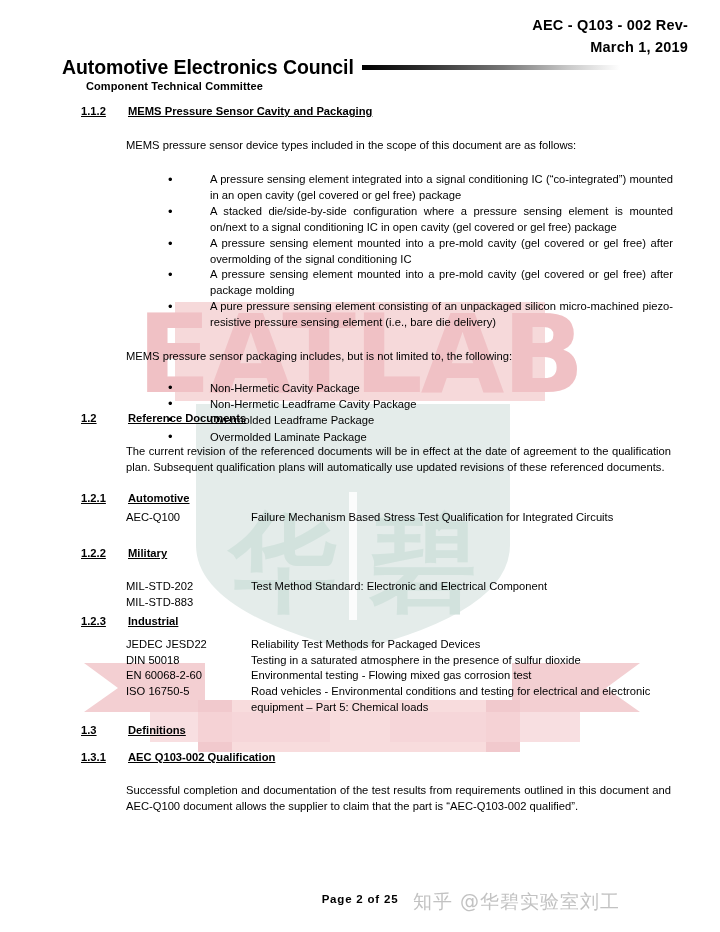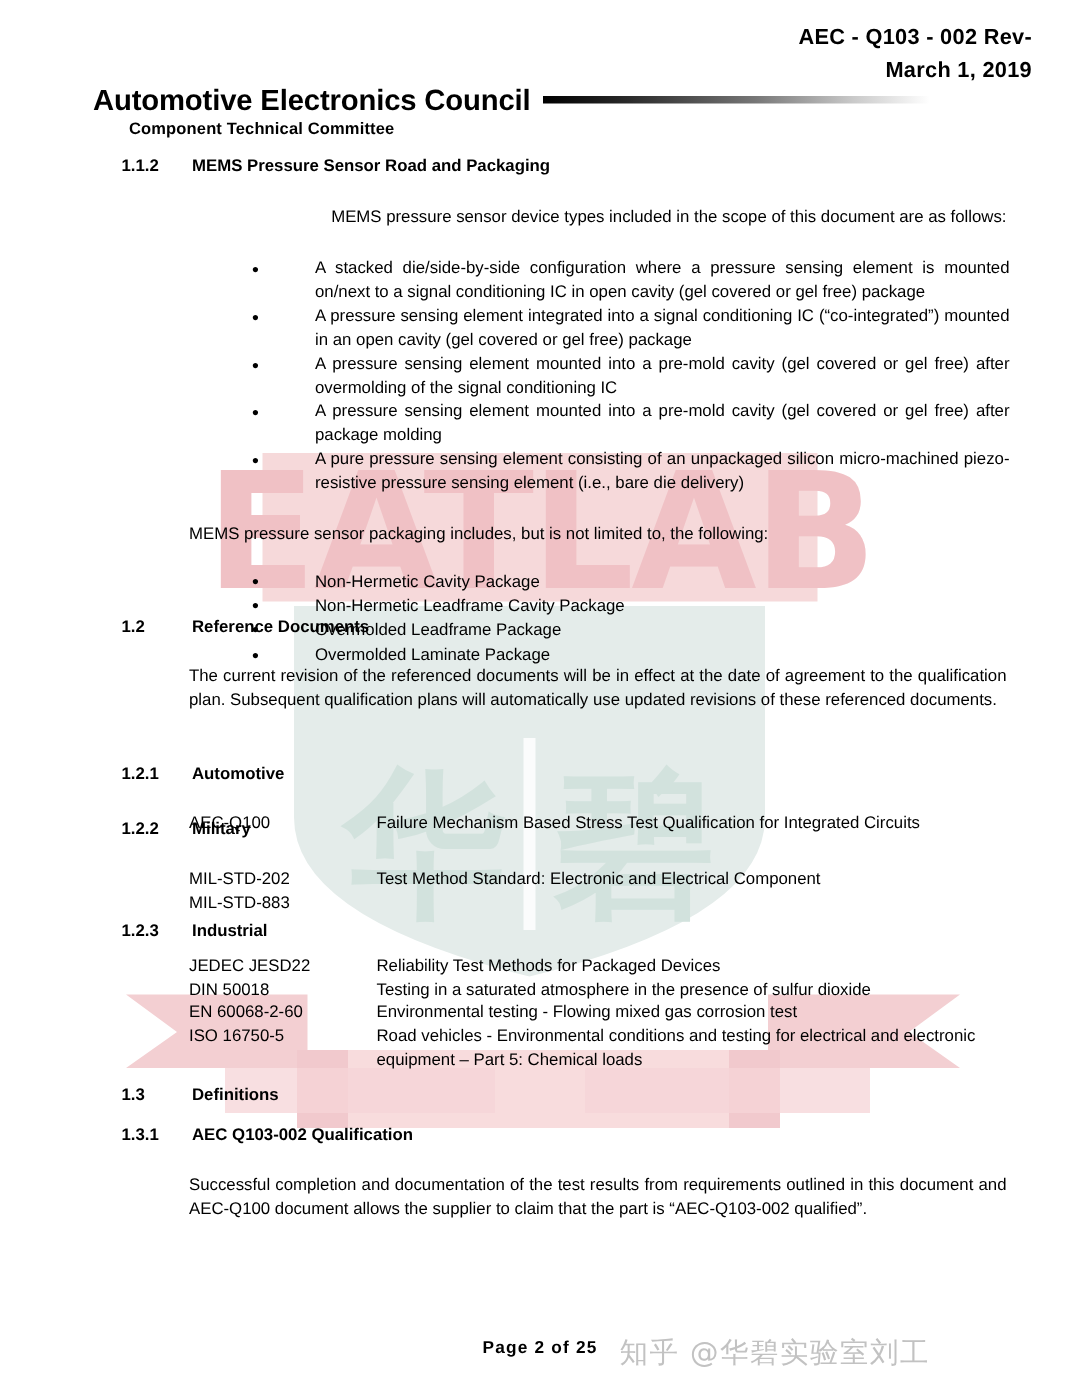--- a/index.html
+++ b/index.html
@@ -80,20 +80,21 @@
 
   
   .section {
     position: absolute;
     left: 0;
     width: 720px;
   }
   .sec-row {
     display: flex;
     align-items: flex-end;
+    text-decoration: underline;
   }
   .sec-num {
     width: 47px;
     flex: 0 0 47px;
     margin-left: 81px;
     font-size: 11.2px;
     font-weight: bold;
     line-height: 1.35;
   }
   .sec-head {
@@ -212,26 +213,26 @@
     </div>
 
     <div class="council-block">
       <span class="council-title">Automotive Electronics Council</span><span class="council-rule"></span>
       <div class="council-sub">Component Technical Committee</div>
     </div>
 
     <div class="section" style="top:104px;">
       <div class="sec-row">
         <div class="sec-num">1.1.2</div>
-        <div class="sec-head">MEMS Pressure Sensor Road and Packaging</div>
-      </div>
-      <div class="para nojust" style="margin-top:19px;text-align:right;">MEMS pressure sensor device types included in the scope of this document are as follows:</div>
+        <div class="sec-head">MEMS Pressure Sensor Cavity and Packaging</div>
+      </div>
+      <div class="para nojust" style="margin-top:19px;">MEMS pressure sensor device types included in the scope of this document are as follows:</div>
       <ul class="bullets" style="margin-top:18px;">
+        <li>A pressure sensing element integrated into a signal conditioning IC (“co-integrated”) mounted in an open cavity (gel covered or gel free) package</li>
         <li>A stacked die/side-by-side configuration where a pressure sensing element is mounted on/next to a signal conditioning IC in open cavity (gel covered or gel free) package</li>
-        <li>A pressure sensing element integrated into a signal conditioning IC (“co-integrated”) mounted in an open cavity (gel covered or gel free) package</li>
         <li>A pressure sensing element mounted into a pre-mold cavity (gel covered or gel free) after overmolding of the signal conditioning IC</li>
         <li>A pressure sensing element mounted into a pre-mold cavity (gel covered or gel free) after package molding</li>
         <li>A pure pressure sensing element consisting of an unpackaged silicon micro-machined piezo-resistive pressure sensing element (i.e., bare die delivery)</li>
       </ul>
       <div class="para nojust" style="margin-top:18px;">MEMS pressure sensor packaging includes, but is not limited to, the following:</div>
       <ul class="bullets tight" style="margin-top:15px;">
         <li class="nojust">Non-Hermetic Cavity Package</li>
         <li class="nojust">Non-Hermetic Leadframe Cavity Package</li>
         <li class="nojust">Overmolded Leadframe Package</li>
         <li class="nojust">Overmolded Laminate Package</li>
@@ -239,26 +240,26 @@
     </div>
 
     <div class="section" style="top:411px;">
       <div class="sec-row">
         <div class="sec-num">1.2</div>
         <div class="sec-head">Reference Documents</div>
       </div>
       <div class="para" style="margin-top:18px;">The current revision of the referenced documents will be in effect at the date of agreement to the qualification plan.  Subsequent qualification plans will automatically use updated revisions of these referenced documents.</div>
     </div>
 
-    <div class="section" style="top:509px;">
+    <div class="section" style="top:491px;">
       <div class="sec-row">
         <div class="sec-num">1.2.1</div>
         <div class="sec-head">Automotive</div>
       </div>
-      <div class="reftable" style="margin-top:18px;">
+      <div class="reftable" style="margin-top:4px;">
         <div class="rrow">
           <div class="rkey">AEC-Q100</div>
           <div class="rval">Failure Mechanism Based Stress Test Qualification for Integrated Circuits</div>
         </div>
       </div>
     </div>
 
     <div class="section" style="top:546px;">
       <div class="sec-row">
         <div class="sec-num">1.2.2</div>

